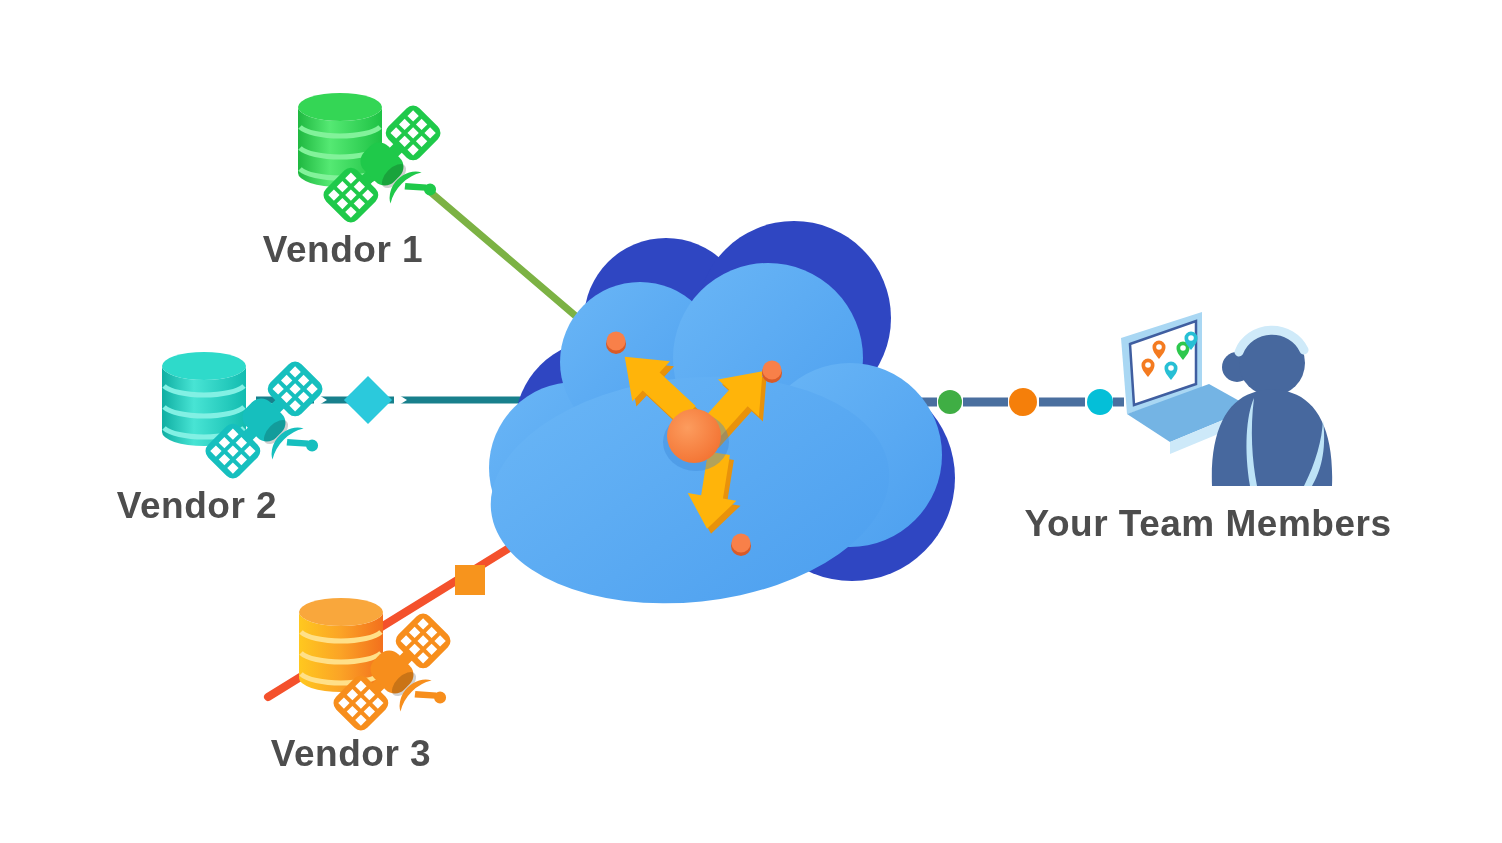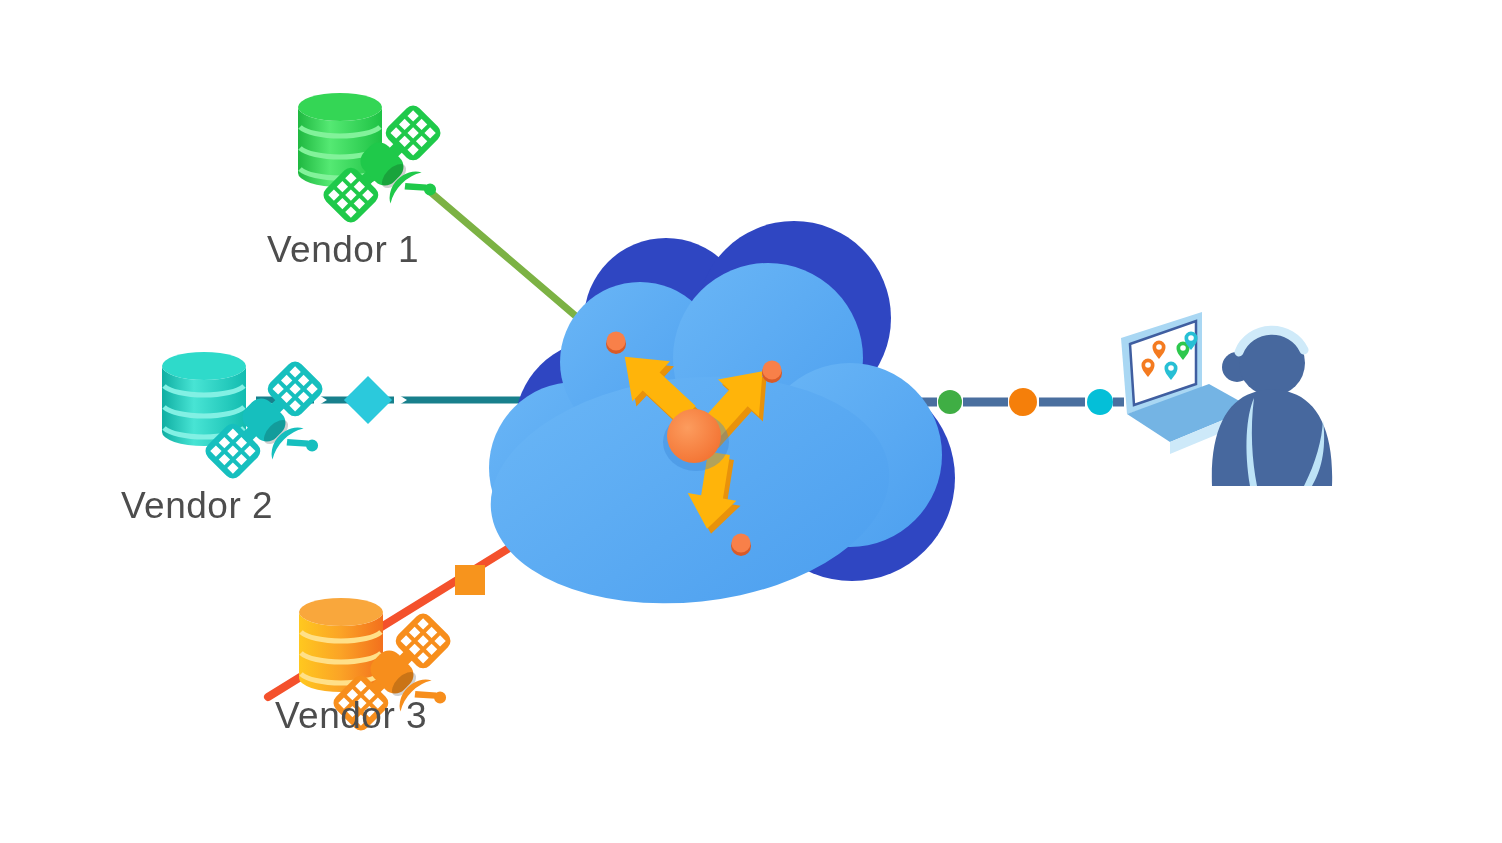--- a/index.html
+++ b/index.html
@@ -1,23 +1,23 @@
 <!DOCTYPE html>
 <html><head>
 <meta charset="utf-8">
 <style>
   html,body{margin:0;padding:0;background:#fff;}
   .canvas{position:relative;width:1502px;height:843px;background:#fff;overflow:hidden;
           font-family:"Liberation Sans",sans-serif;}
   .canvas svg.scene{position:absolute;left:0;top:0;}
-  .lbl{position:absolute;transform:translate(-50%,-50%);font-weight:400;font-size:37px;
+  .lbl{position:absolute;transform:translate(-50%,-50%);font-weight:700;font-size:37px;
        color:#4D4D4D;white-space:nowrap;letter-spacing:0.5px;}
   .lbl-v1{left:343px;top:250px;}
   .lbl-v2{left:197px;top:506px;}
-  .lbl-v3{left:351px;top:716px;}
+  .lbl-v3{left:351px;top:754px;}
   .lbl-team{left:1208px;top:524px;}
 </style>
 </head>
 <body>
 
 <div class="canvas">
 
 <svg class="scene" width="1502" height="843" viewBox="0 0 1502 843">
   <defs>
     <linearGradient id="cloudGrad" x1="0" y1="0" x2="1" y2="1">
@@ -209,14 +209,15 @@
       <path d="M1212,486 C1210,434 1225,402 1252,393 C1265,388 1279,388 1292,393 C1319,402 1334,434 1332,486 Z" fill="#47689E"></path>
       <path d="M1250,486 C1244,450 1246,416 1254,398 C1250,430 1252,460 1257,486 Z" fill="#BDE3F7"></path>
       <path d="M1304,486 C1316,462 1322,440 1323,420 C1327,452 1320,472 1312,486 Z" fill="#BDE3F7"></path>
     </g>
   </g>
 </svg>
 
 <div class="lbl lbl-v1">Vendor 1</div>
 <div class="lbl lbl-v2">Vendor 2</div>
 <div class="lbl lbl-v3">Vendor 3</div>
+<div class="lbl lbl-team">Your Team Members</div>
 
 </div>
 
 </body></html>

